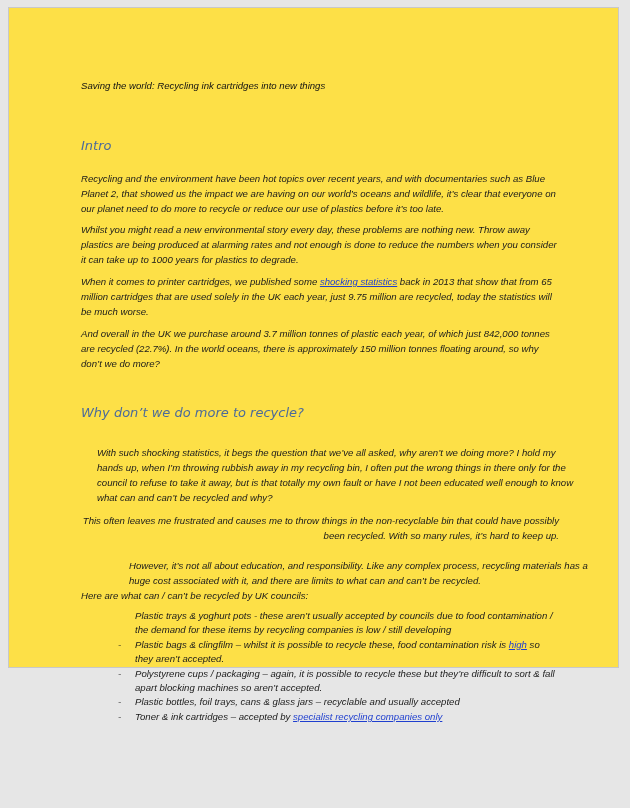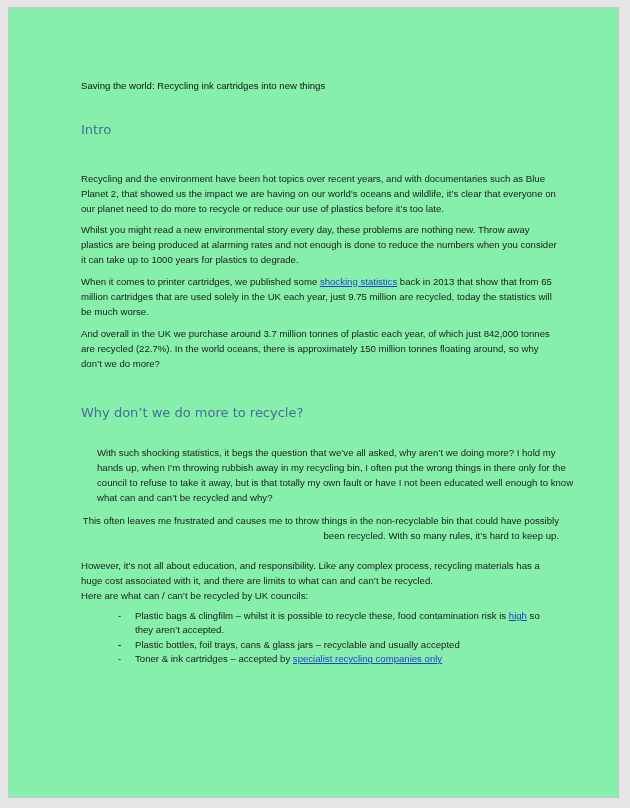--- a/index.html
+++ b/index.html
@@ -8,24 +8,25 @@
     width: 630px;
     height: 808px;
     background: #e6e6e6;
     overflow: hidden;
   }
   .page {
     position: absolute;
     left: 8px;
     top: 7px;
     width: 611px;
-    height: 791px;
-    background: #86efac;
+    height: 661px;
+    background: #fde047;
     border: 1px solid #c8c8c8;
     box-sizing: border-box;
+    font-style: italic;
   }
   .content {
     position: absolute;
     left: 72px;
     top: 0;
     width: 478px;
     font-family: "Liberation Sans", sans-serif;
     font-size: 9.6px;
     color: #1a1a1a;
   }
@@ -38,36 +39,36 @@
     color: #111;
   }
   .heading {
     position: absolute;
     left: 0;
     white-space: nowrap;
     color: #4c6b9a;
     font-family: "DejaVu Sans", sans-serif;
     font-weight: normal;
   }
-  .h-intro { top: 114px; font-size: 13px; }
+  .h-intro { top: 130px; font-size: 13px; }
   .h-why { top: 397px; font-size: 13px; }
   .para {
     position: absolute;
     left: 0;
     width: 478px;
     line-height: 15px;
     margin: 0;
   }
   .p1 { top: 163px; }
   .p2 { top: 214px; }
   .p3 { top: 266px; }
   .p4 { top: 318px; }
   .p5 { top: 437px; margin-left: 16px; }
   .p6 { top: 505px; text-align: right; }
-  .p7 { top: 550px; }
+  .p7 { top: 550px; margin-left: 48px; }
   .p8 { top: 580px; }
   a.link {
     color: #1f3fcf;
     text-decoration: underline;
     text-align: right;
   }
   .list {
     position: absolute;
     top: 601px;
     left: 0;
@@ -104,25 +105,30 @@
 
     <div class="heading h-why">Why don’t we do more to recycle?</div>
 
     <p class="para p5">With such shocking statistics, it begs the question that we’ve all asked, why aren’t we doing more? I hold my hands up, when I’m throwing rubbish away in my recycling bin, I often put the wrong things in there only for the council to refuse to take it away, but is that totally my own fault or have I not been educated well enough to know what can and can’t be recycled and why?</p>
     <p class="para p6">This often leaves me frustrated and causes me to throw things in the non-recyclable bin that could have possibly been recycled. With so many rules, it’s hard to keep up.</p>
     <p class="para p7">However, it’s not all about education, and responsibility. Like any complex process, recycling materials has a huge cost associated with it, and there are limits to what can and can’t be recycled.</p>
     <p class="para p8">Here are what can / can’t be recycled by UK councils:</p>
 
     <ul class="list">
       <li>
+        <span class="bullet"></span>
+        <span>Plastic trays &amp; yoghurt pots - these aren’t usually accepted by councils due to food contamination / the demand for these items by recycling companies is low / still developing</span>
+      </li>
+      <li>
         <span class="bullet">-</span>
         <span>Plastic bags &amp; clingfilm – whilst it is possible to recycle these, food contamination risk is </span><a class="link" href="#">high</a><span> so they aren’t accepted.</span>
       </li>
       <li>
         <span class="bullet">-</span>
+        <span>Polystyrene cups / packaging – again, it is possible to recycle these but they’re difficult to sort &amp; fall apart blocking machines so aren’t accepted.</span>
       </li>
       <li>
         <span class="bullet">-</span>
         <span>Plastic bottles, foil trays, cans &amp; glass jars – recyclable and usually accepted</span>
       </li>
       <li>
         <span class="bullet">-</span>
         <span>Toner &amp; ink cartridges – accepted by </span><a class="link" href="#">specialist recycling companies only</a>
       </li>
     </ul>

